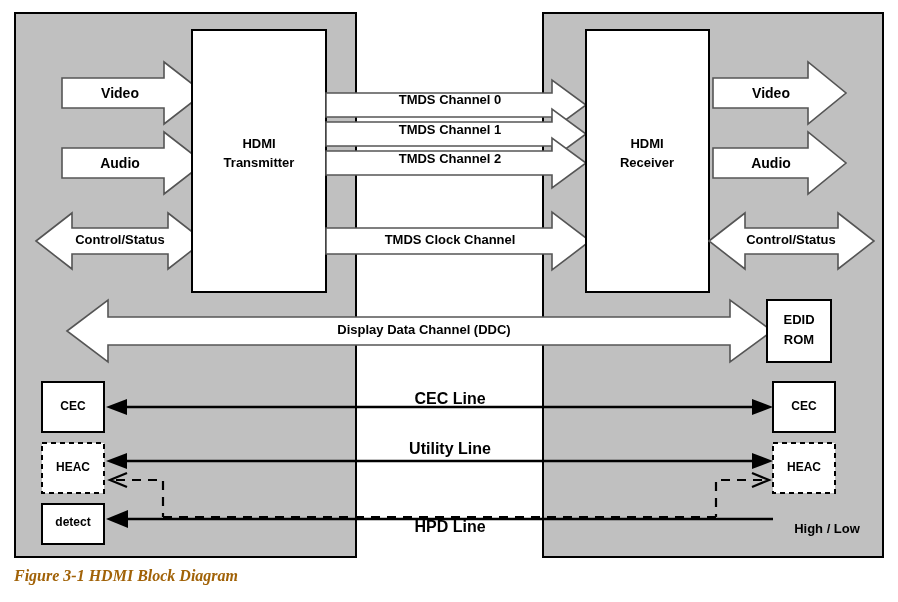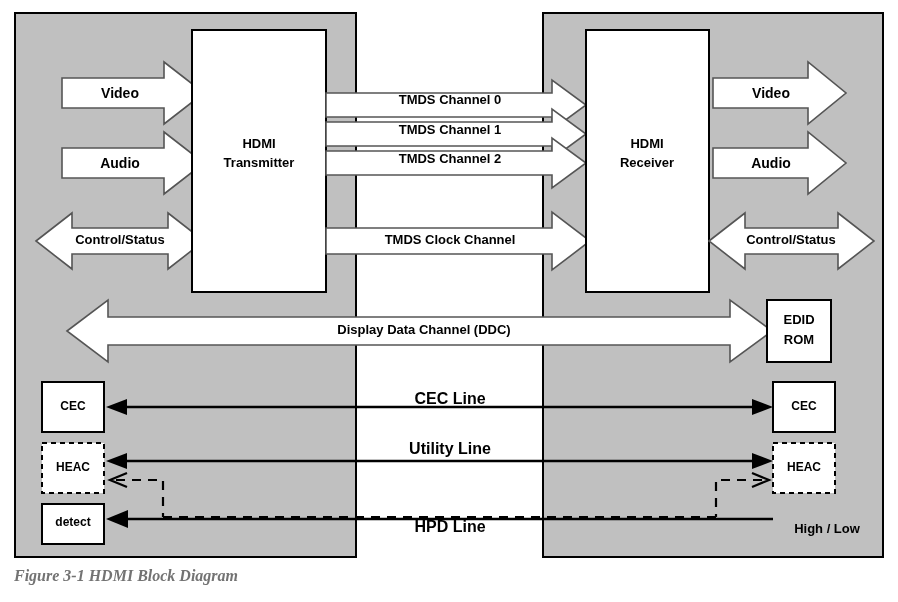--- a/index.html
+++ b/index.html
@@ -48,21 +48,21 @@
   .lbl-16 { font-size: 16px; }
 
   .caption {
     position: absolute;
     left: 14px;
     top: 567px;
     font-family: "Liberation Serif", serif;
     font-style: italic;
     font-weight: bold;
     font-size: 16px;
-    color: #737373;
+    color: #a16207;
     white-space: nowrap;
   }
 </style>
 </head>
 <body>
 
 <div id="stage">
 
   <svg id="diagram" viewBox="0 0 898 602">
 

